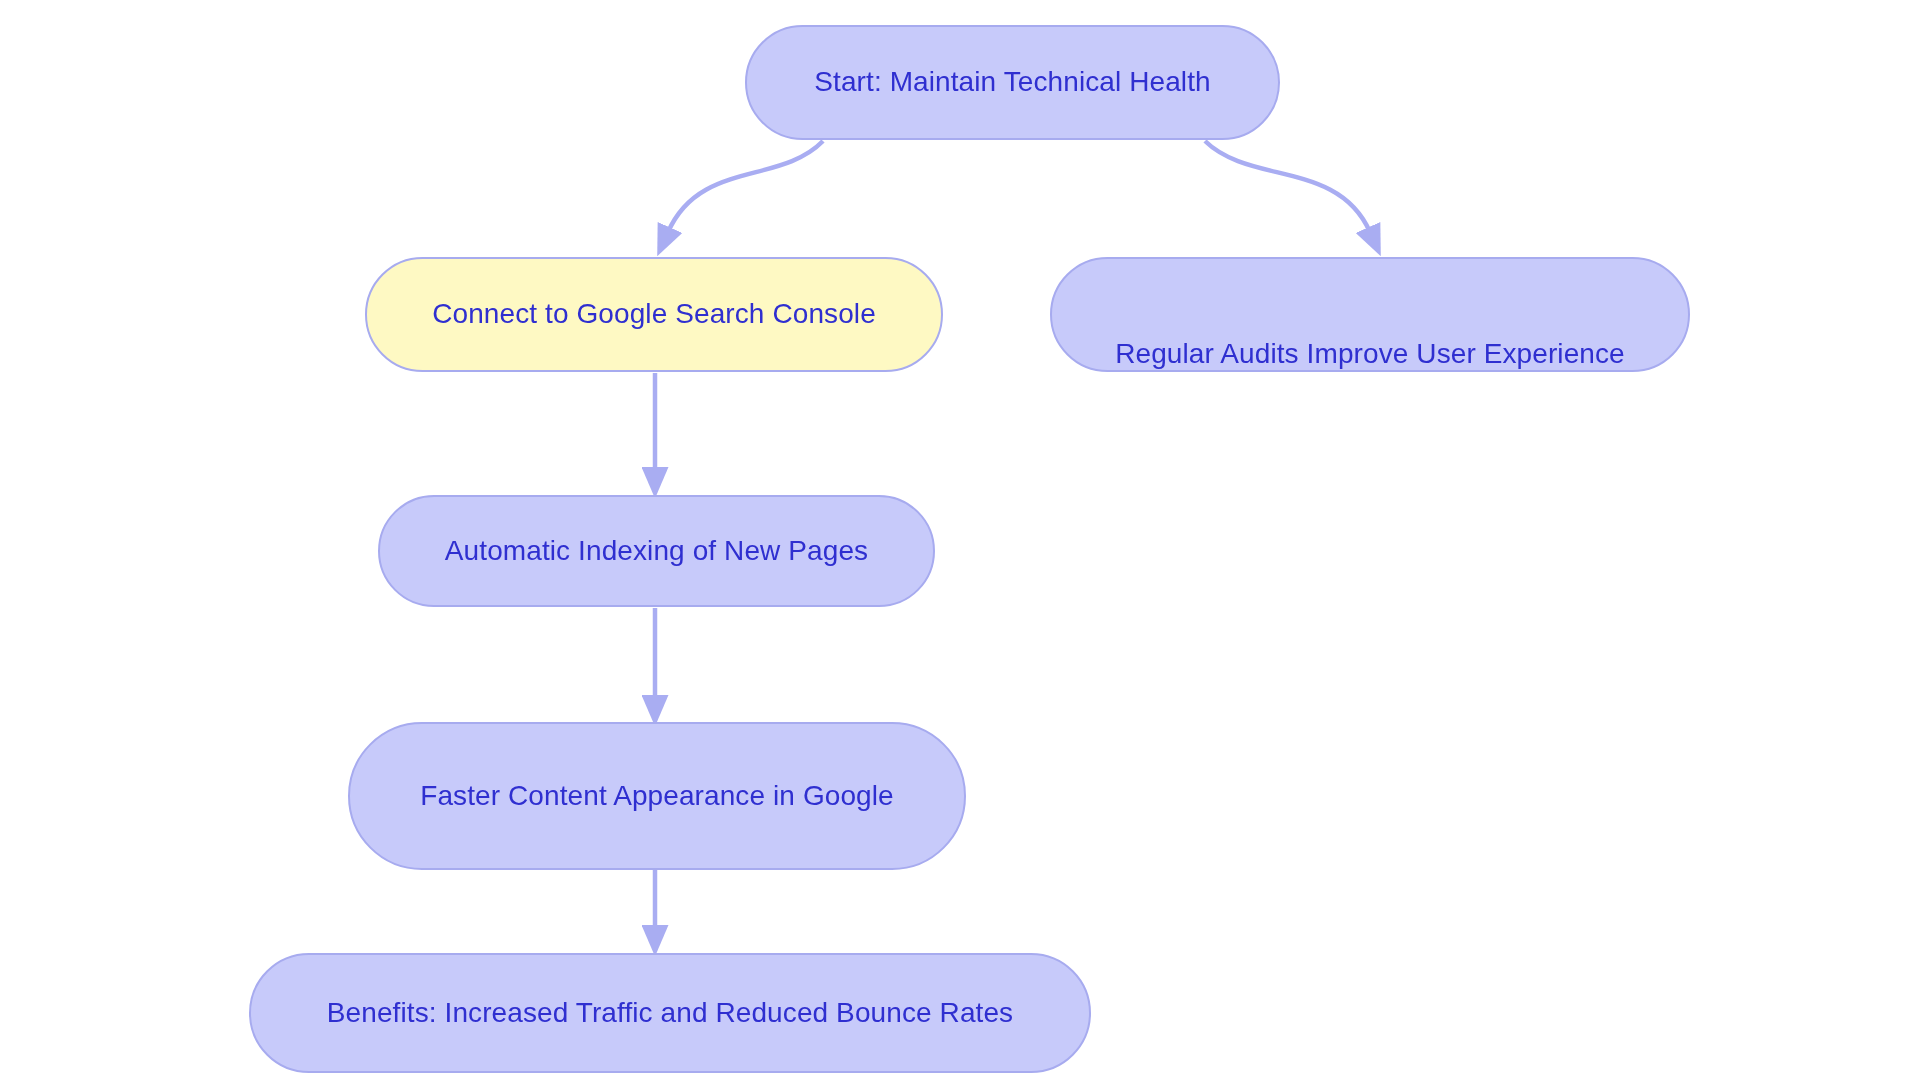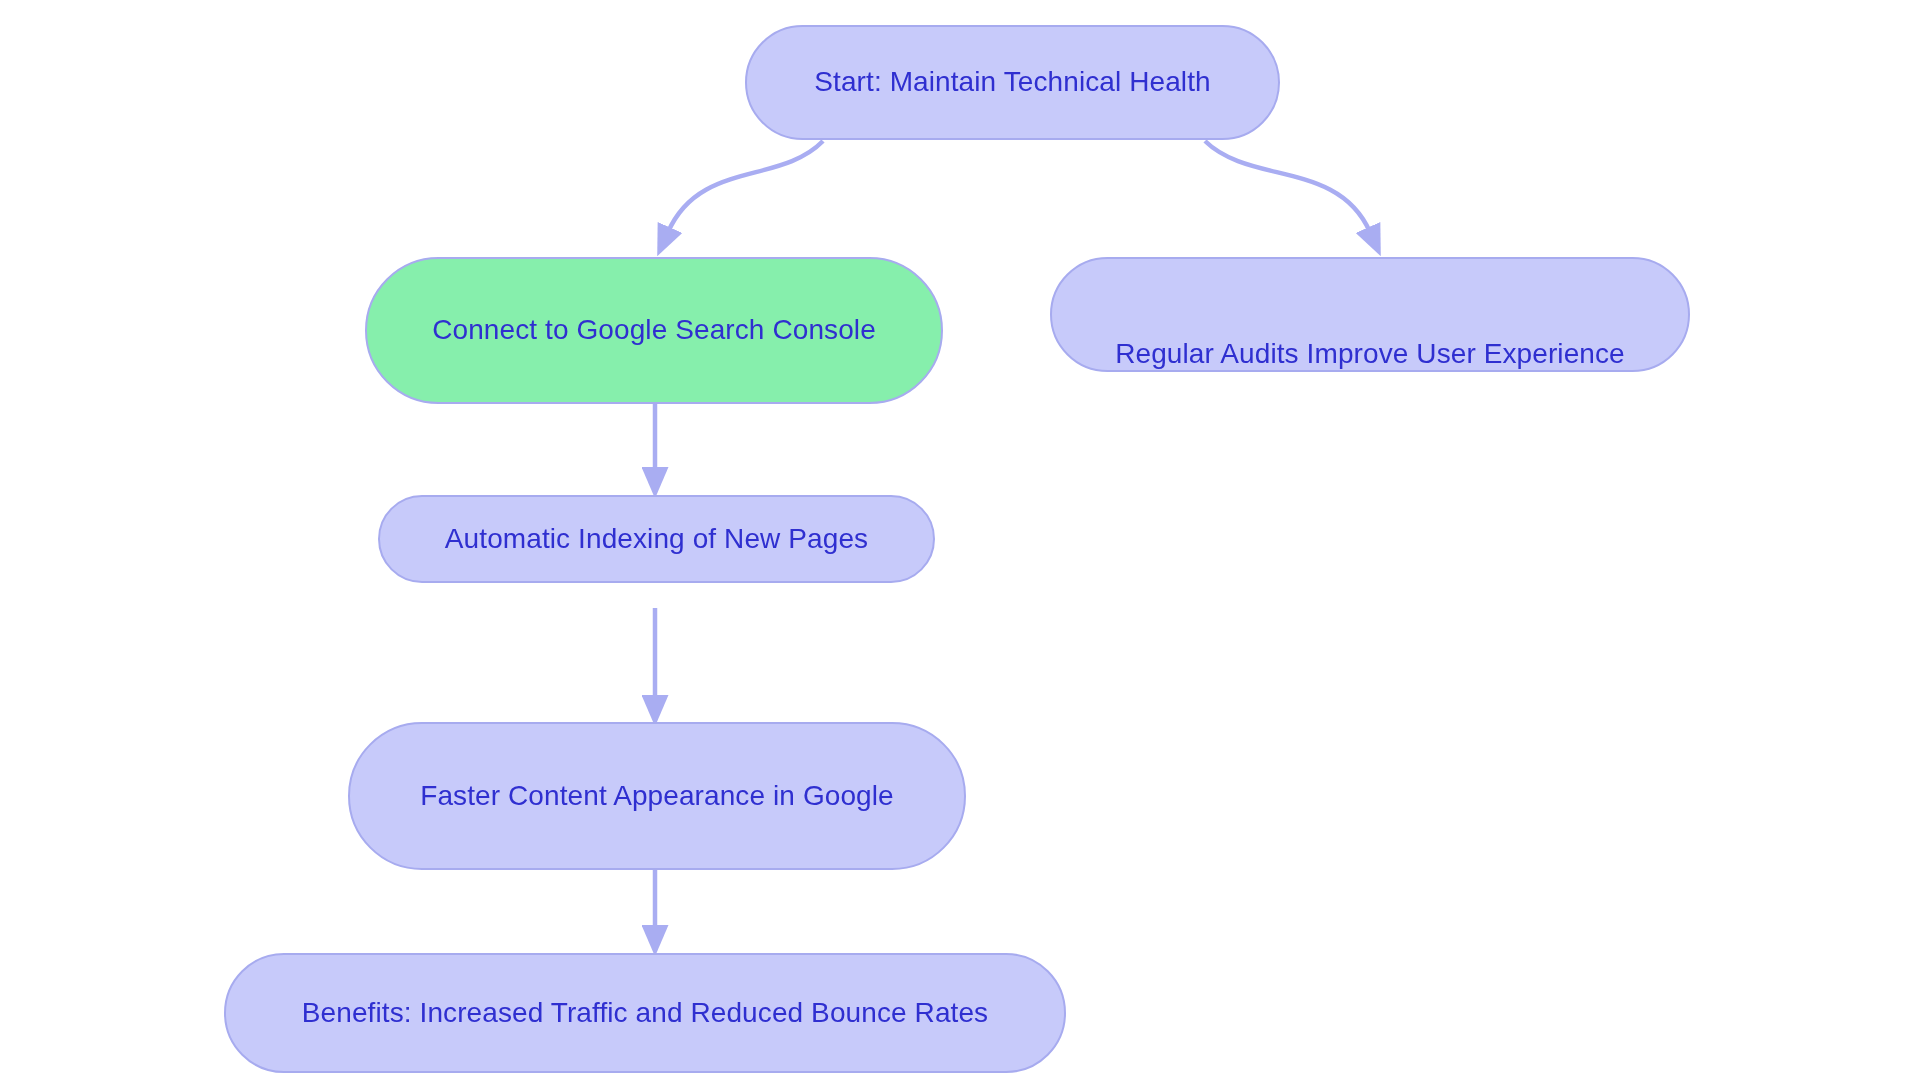--- a/index.html
+++ b/index.html
@@ -69,33 +69,33 @@
 
     <path d="M 655 598 L 655 690" fill="none" stroke="#a9adf2" stroke-width="4.5" marker-end="url(#arrowhead)"></path>
 
     <path d="M 655 831 L 655 920" fill="none" stroke="#a9adf2" stroke-width="4.5" marker-end="url(#arrowhead)"></path>
   </svg>
 
   <div class="node" id="node-start" style="left: 745px; top: 15px; width: 535px; height: 115px; background: rgb(199, 202, 250); border-color: rgb(167, 171, 239); color: rgb(47, 47, 208);">
     <span class="node-label">Start: Maintain Technical Health</span>
   </div>
 
-  <div class="node" id="node-connect" style="left: 365px; top: 247px; width: 578px; height: 147px; background: #86efac; border-color: rgb(167, 171, 239); color: rgb(47, 47, 208);">
+  <div class="node" id="node-connect" style="left: 365px; top: 247px; width: 578px; height: 115px; background: #fef9c3; border-color: rgb(167, 171, 239); color: rgb(47, 47, 208);">
     <span class="node-label">Connect to Google Search Console</span>
   </div>
 
   <div class="node" id="node-audits" style="left: 1050px; top: 247px; width: 640px; height: 115px; background: rgb(199, 202, 250); border-color: rgb(167, 171, 239); color: rgb(47, 47, 208); align-items: flex-end;">
     <span class="node-label">Regular Audits Improve User Experience</span>
   </div>
 
-  <div class="node" id="node-indexing" style="left: 378px; top: 485px; width: 557px; height: 88px; background: rgb(199, 202, 250); border-color: rgb(167, 171, 239); color: rgb(47, 47, 208);">
+  <div class="node" id="node-indexing" style="left: 378px; top: 485px; width: 557px; height: 112px; background: rgb(199, 202, 250); border-color: rgb(167, 171, 239); color: rgb(47, 47, 208);">
     <span class="node-label">Automatic Indexing of New Pages</span>
   </div>
 
   <div class="node" id="node-faster" style="left: 348px; top: 712px; width: 618px; height: 148px; background: rgb(199, 202, 250); border-color: rgb(167, 171, 239); color: rgb(47, 47, 208);">
     <span class="node-label">Faster Content Appearance in Google</span>
   </div>
 
-  <div class="node" id="node-benefits" style="left: 224px; top: 943px; width: 842px; height: 120px; background: rgb(199, 202, 250); border-color: rgb(167, 171, 239); color: rgb(47, 47, 208);">
+  <div class="node" id="node-benefits" style="left: 249px; top: 943px; width: 842px; height: 120px; background: rgb(199, 202, 250); border-color: rgb(167, 171, 239); color: rgb(47, 47, 208);">
     <span class="node-label">Benefits: Increased Traffic and Reduced Bounce Rates</span>
   </div>
 
 </div>
 
 </body></html>

